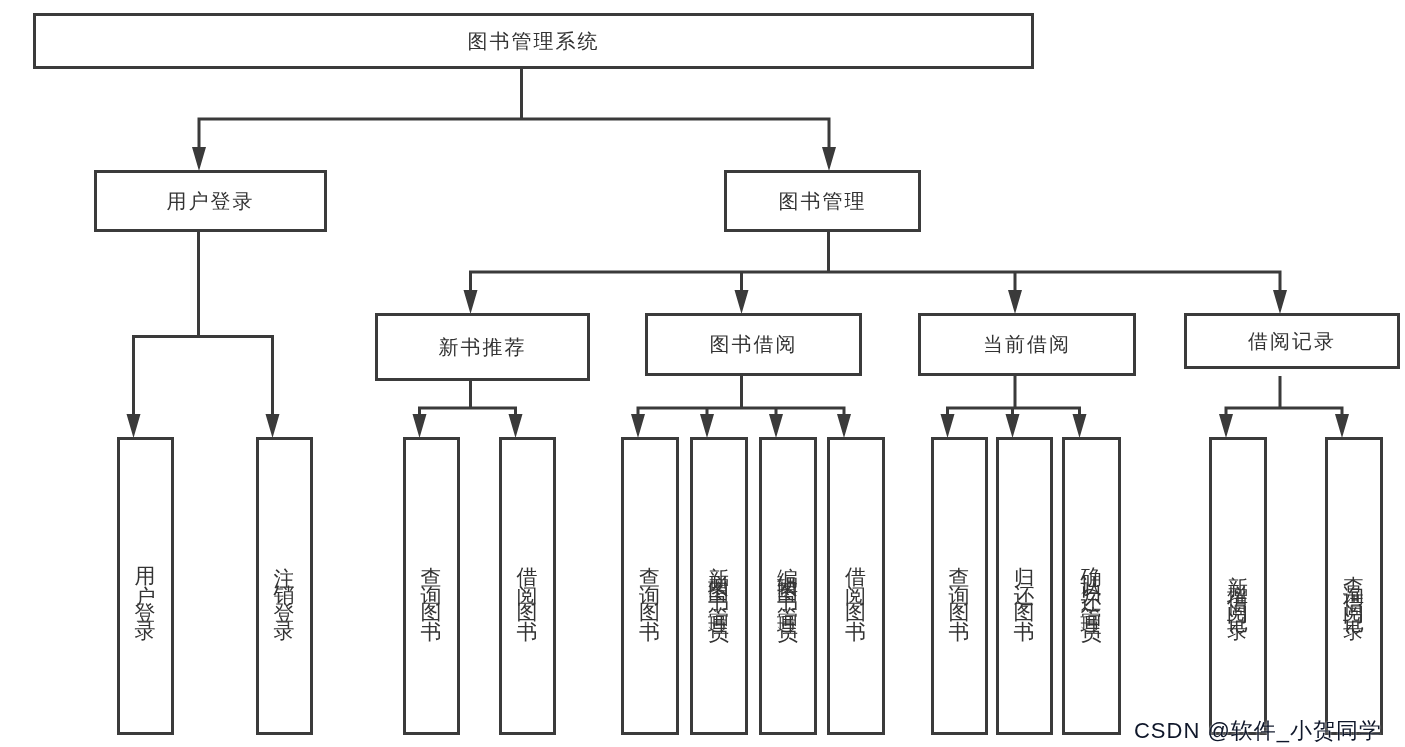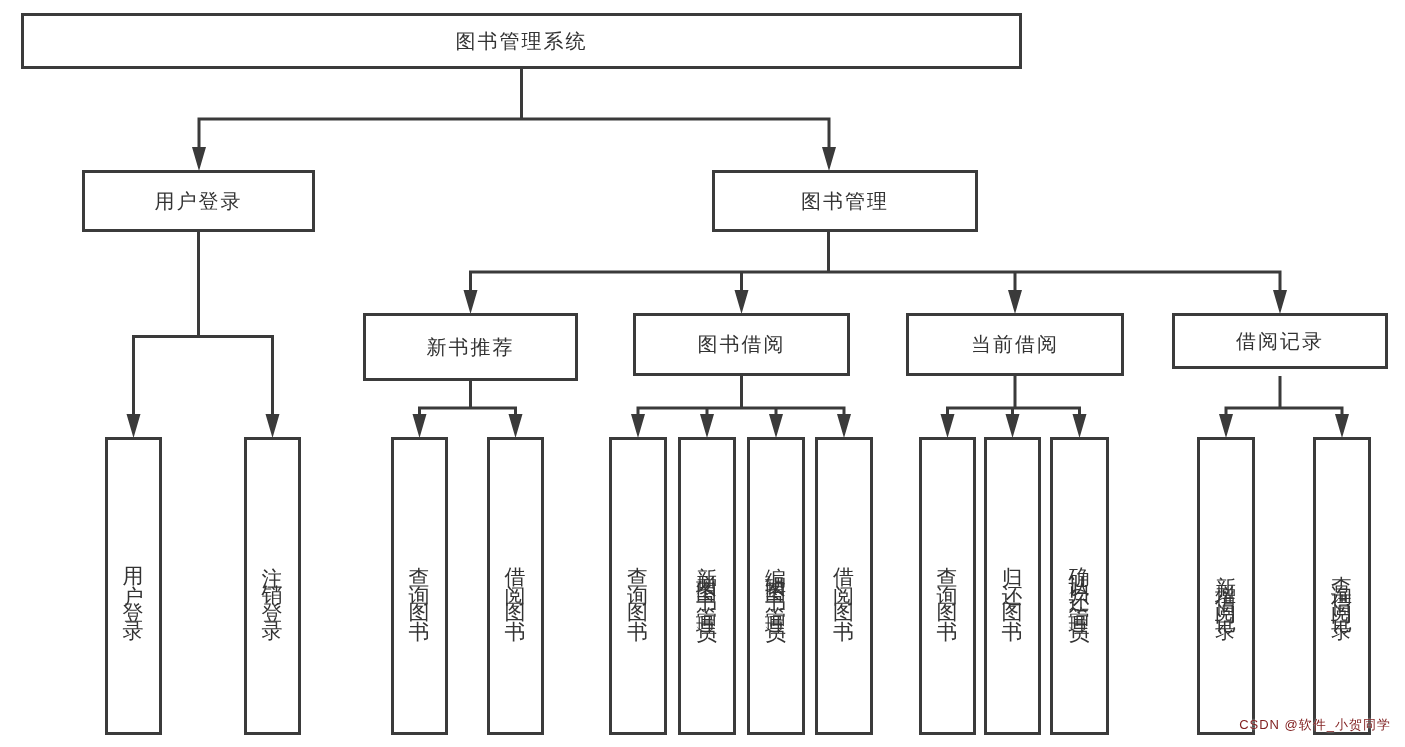--- a/index.html
+++ b/index.html
@@ -5,33 +5,33 @@
   html,body { margin:0; padding:0; background:#ffffff; }
   .canvas {
     position:relative; width:1405px; height:747px; background:#ffffff;
     font-family:"Liberation Sans","DejaVu Sans",sans-serif; overflow:hidden;
   }
   svg.wires { position:absolute; left:0; top:0; width:1405px; height:747px; }
   .box {
     position:absolute; box-sizing:border-box; background:#ffffff;
     border:3px solid #3b3b3b; color:#333333;
     display:flex; align-items:center; justify-content:center;
-    font-size:20px; letter-spacing:2px; white-space:nowrap;
+    font-size:20px; letter-spacing:2px; white-space:nowrap;margin-left:12px;
   }
   .leaf { top:437px; height:298px; }
   .vtext {
     writing-mode:vertical-lr; text-orientation:mixed;
     font-size:21px; color:#333333; line-height:1;
   }
   .sp18 { letter-spacing:18px; }
   .sp9  { letter-spacing:9px; }
   .sp8  { letter-spacing:8px; }
   .watermark {
-    position:absolute; top:716px; right:14px; z-index:5;
-    font-size:13px; color:#7f1d1d; letter-spacing:1px;
+    position:absolute; top:716px; right:23px; z-index:5;
+    font-size:22px; color:#0f172a; letter-spacing:1px;
     text-shadow:0 0 2px #ffffff; white-space:nowrap;
   }
 </style>
 </head>
 <body>
 
 <div class="canvas">
 
   <svg class="wires" viewBox="0 0 1405 747" xmlns="http://www.w3.org/2000/svg" aria-hidden="true">
 
@@ -66,21 +66,21 @@
       M1342 438 L1335 414 L1349 414 Z"></path>
   </svg>
 
   <div class="box" style="left:21px;top:13px;width:1001px;height:56px">
     <span>图书管理系统</span>
   </div>
 
   <div class="box" style="left:82px;top:170px;width:233px;height:62px">
     <span>用户登录</span>
   </div>
-  <div class="box" style="left:712px;top:170px;width:266px;height:62px">
+  <div class="box" style="left:712px;top:170px;width:197px;height:62px">
     <span>图书管理</span>
   </div>
 
   <div class="box" style="left:363px;top:313px;width:215px;height:68px">
     <span>新书推荐</span>
   </div>
   <div class="box" style="left:633px;top:313px;width:217px;height:63px">
     <span>图书借阅</span>
   </div>
   <div class="box" style="left:906px;top:313px;width:218px;height:63px">

